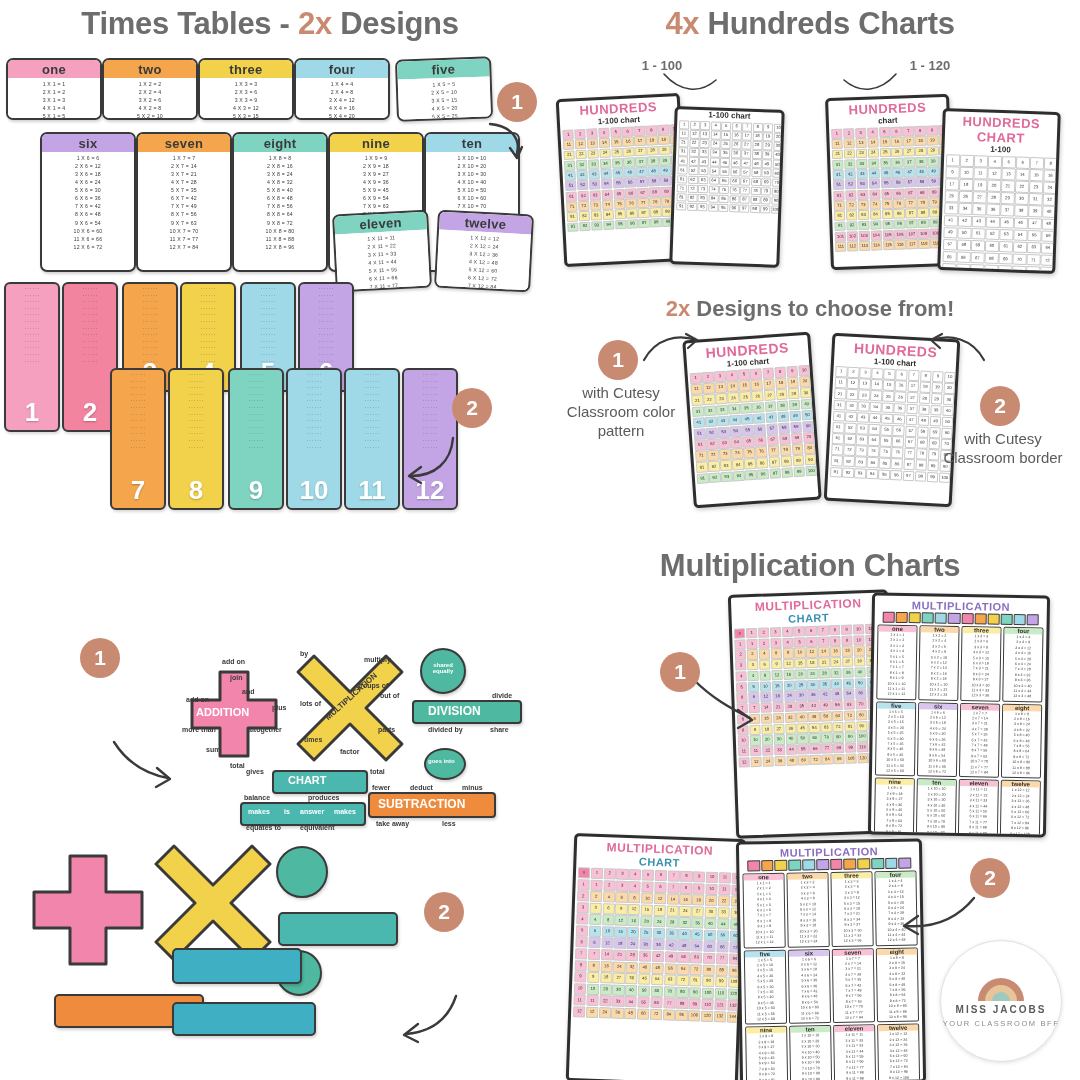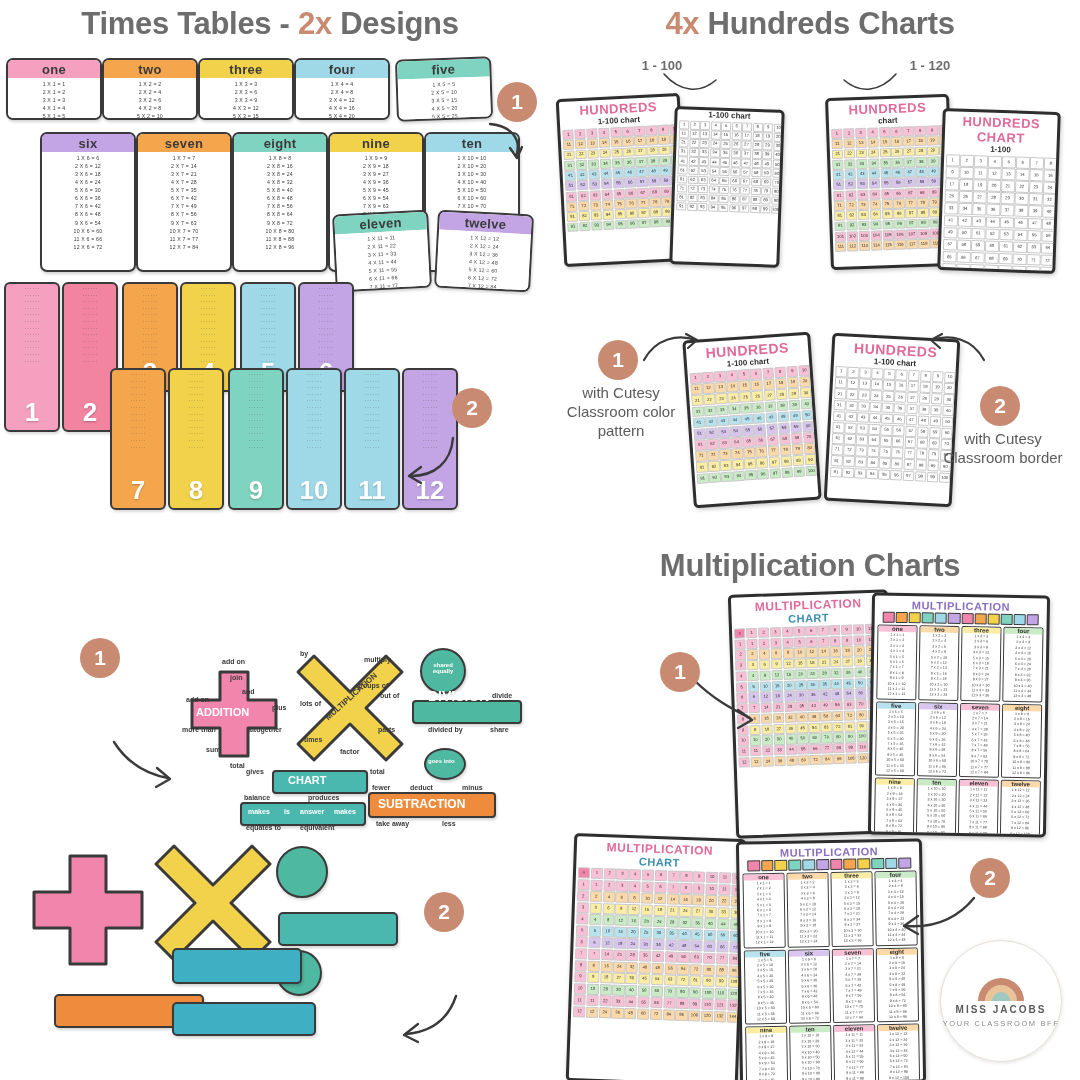--- a/index.html
+++ b/index.html
@@ -1027,20 +1027,23 @@
           <div class="cell">75</div>
           <div class="cell">76</div>
           <div class="cell">77</div>
           <div class="cell">78</div>
           <div class="cell">79</div>
           <div class="cell">80</div>
         </div>
       </div>
     </div>
 
+  <div class="subhead" style="position:absolute; left:0; top:296px; width:540px;">
+    <span class="accent">2x</span><span> Designs to choose from!</span>
+  </div>
 
   <div id="hundreds-bottom">
       <div class="hchart" style="left: 148px; top: 336px; width: 128px; height: 168px; transform: rotate(-4deg);">
         <div class="htitle" style="font-size: 14px; color: rgb(224, 106, 154); padding-top: 3px;">HUNDREDS</div>
         <div style="font-size: 8px; text-align: center; color: rgb(46, 46, 46); font-weight: bold;">1-100   chart</div>
         <div class="grid" style="grid-template-columns: repeat(10, 11.6px); grid-auto-rows: 10.672px;">
           <div class="cell" style="background: rgb(249, 192, 214);">1</div>
           <div class="cell" style="background: rgb(249, 192, 214);">2</div>
           <div class="cell" style="background: rgb(249, 192, 214);">3</div>
           <div class="cell" style="background: rgb(249, 192, 214);">4</div>
@@ -1308,21 +1311,21 @@
     <div class="kw" style="left:364px; top:116px;">multiply</div>
     <div class="kw" style="left:356px; top:142px;">groups of</div>
     <div class="kw" style="left:300px; top:160px;">lots of</div>
     <div class="kw" style="left:304px; top:196px;">times</div>
     <div class="kw" style="left:340px; top:208px;">factor</div>
 
     <div class="circle shape" style="left:420px; top:108px; width:46px; height:46px; border-radius:50%; background:#4fb8a0;"></div>
     <div class="kw" style="left:424px; top:122px; color:#fff; font-size:6px; text-align:center; width:38px; white-space:normal;">shared equally</div>
 
     <div class="bar shape" style="left:412px; top:160px; width:110px; height:24px; border-radius:4px; background:#4fb8a0;"></div>
-    <div class="symlabel" style="left:428px; top:148px; font-size:14px; color:#fff;text-align:center;">DIVISION</div>
+    <div class="symlabel" style="left:428px; top:164px; font-size:12px; color:#fff;text-align:center;">DIVISION</div>
     <div class="kw" style="left:380px; top:152px;">out of</div>
     <div class="kw" style="left:378px; top:186px;">parts</div>
     <div class="kw" style="left:492px; top:152px;">divide</div>
     <div class="kw" style="left:428px; top:186px;">divided by</div>
     <div class="kw" style="left:490px; top:186px;">share</div>
 
     <div class="circle shape" style="left:424px; top:208px; width:42px; height:32px; border-radius:50%; background:#4fb8a0;"></div>
     <div class="kw" style="left:428px; top:218px; color:#fff; font-size:6px;">goes into</div>
 
     <div class="bar shape" style="left:272px; top:230px; width:96px; height:24px; border-radius:4px; background:#4bb8b0;"></div>

